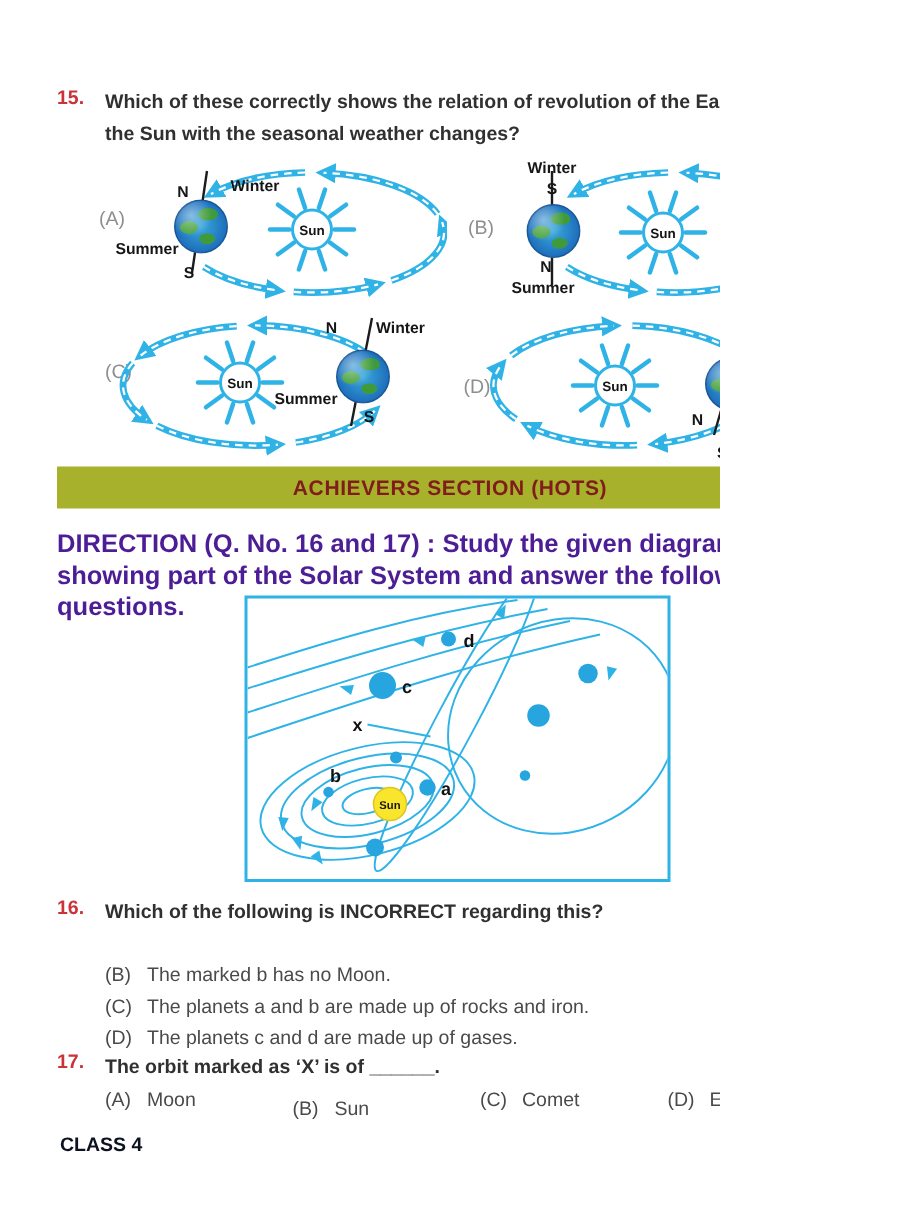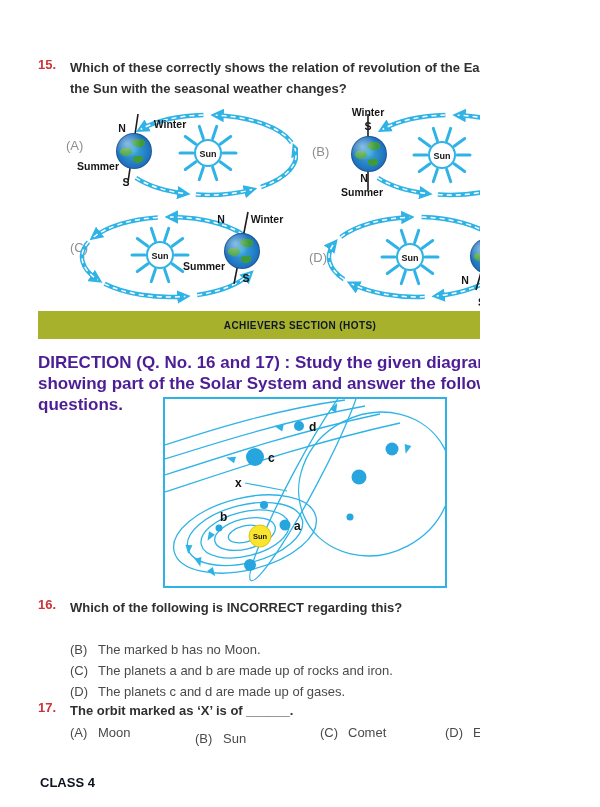--- a/index.html
+++ b/index.html
@@ -4,21 +4,21 @@
 <style>
   html,body{margin:0;padding:0;background:#fff;}
   .page{position:relative;width:480px;height:807px;background:#ffffff;overflow:hidden;
         font-family:"Liberation Sans",sans-serif;}
   .qnum{position:absolute;font-weight:bold;font-size:13px;color:#cb3339;}
   .qtext{position:absolute;font-weight:bold;font-size:13px;color:#303030;line-height:21px;}
   .opt-line{position:absolute;font-size:13px;color:#4a4a4a;line-height:21px;white-space:nowrap;}
   .opt-line .olab{display:inline-block;min-width:28px;}
   .banner{position:absolute;left:38px;top:311px;width:524px;height:28px;background:#a7b12c;
           display:flex;align-items:center;justify-content:center;}
-  .banner span{color:#0f172a;font-weight:bold;font-size:10px;letter-spacing:.4px;}
+  .banner span{color:#7f1d1d;font-weight:bold;font-size:14px;letter-spacing:.4px;}
   .direction{position:absolute;left:38px;top:352px;width:524px;font-weight:bold;font-size:17px;
              color:#4c1d95;line-height:21px;}
   .diag{position:absolute;}
   .diag svg{position:absolute;left:0;top:0;}
   .optlab{position:absolute;font-size:13px;color:#8e8e8e;}
   .dlab{position:absolute;font-weight:bold;font-size:10.5px;color:#161616;white-space:nowrap;
         transform:translateX(-50%);text-align:center;}
   .earth{position:absolute;width:34px;height:34px;border-radius:50%;
      border:1px solid rgba(16,60,110,.45);
      background:
@@ -30,21 +30,21 @@
   .solar{position:absolute;left:163px;top:397px;width:280px;height:187px;border:2px solid #2fb3e6;
          background:#fff;}
   .arc{fill:none;stroke:#2fb3e6;stroke-width:4.5;}
   .dash{fill:none;stroke:#ffffff;stroke-width:1.5;stroke-dasharray:5 4;}
   .ray{stroke:#2fb3e6;stroke-width:3;stroke-linecap:round;}
   .orb{fill:none;stroke:#2fb3e6;stroke-width:1.3;}
   .axis{stroke:#1c1c1c;stroke-width:1.6;}
   .suntext{font-family:"Liberation Sans",sans-serif;font-weight:bold;font-size:9px;fill:#141414;
            text-anchor:middle;}
   .maplbl{font-family:"Liberation Sans",sans-serif;font-weight:bold;font-size:12px;fill:#111;}
-  .footer-class{position:absolute;left:40px;top:755px;font-weight:bold;font-size:13px;color:#0d1220;margin-top:20px;}
+  .footer-class{position:absolute;left:40px;top:755px;font-weight:bold;font-size:13px;color:#0d1220;}
   .badge{position:absolute;left:540px;top:744px;width:48px;height:48px;border-radius:50%;
      background:conic-gradient(from -60deg,#1d8178 0 33.3%,#7aa83d 0 66.6%,#f0b43a 0 100%);}
   .badge .inner{position:absolute;left:10px;top:10px;width:28px;height:28px;border-radius:50%;
      background:#fff;display:flex;align-items:center;justify-content:center;
      font-weight:bold;font-size:14px;color:#000000;}
 </style>
 </head>
 <body>
 
 <div class="page">

